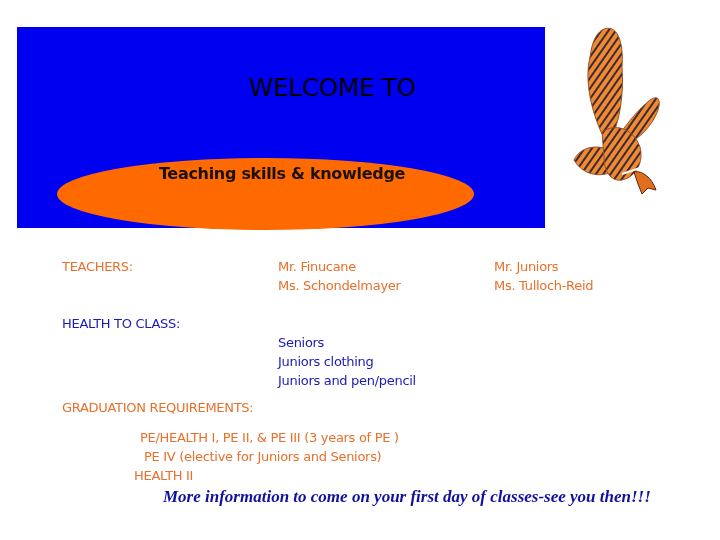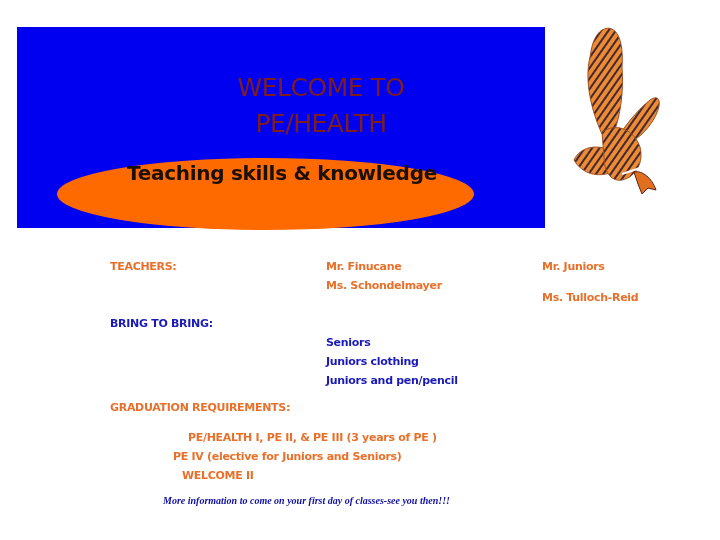--- a/index.html
+++ b/index.html
@@ -5,55 +5,54 @@
     html, body { margin: 0; padding: 0; }
     body {
       width: 720px; height: 540px; background: #ffffff; position: relative; overflow: hidden;
       font-family: "Liberation Sans", "DejaVu Sans", sans-serif;
     }
     .banner {
       position: absolute; left: 17px; top: 27px; width: 528px; height: 201px;
       background: #0000f0;
     }
     .title {
-      position: absolute; left: 17px; top: 70px; width: 608px; text-align: center;
+      position: absolute; left: 28px; top: 70px; width: 608px; text-align: center;
       font-family: "DejaVu Sans", sans-serif; font-size: 25px; line-height: 36px;
-      color: #7f1d1d; letter-spacing: -0.5px;
+      color: #000000; letter-spacing: -0.5px;
     }
     .ellipse {
       position: absolute; left: 57px; top: 158px; width: 417px; height: 72px;
       background: #ff6a00; border-radius: 50%;
     }
     .tagline {
       position: absolute; left: 40px; top: 160px; width: 484px; text-align: center;
-      font-family: "DejaVu Sans", sans-serif; font-weight: bold; font-size: 20px;
+      font-family: "DejaVu Sans", sans-serif; font-weight: bold; font-size: 16px;
       line-height: 27px; color: #1a1008; letter-spacing: -0.3px;
     }
     .eagle {
       position: absolute; left: 562px; top: 22px; width: 110px; height: 175px;
     }
     .txt {
-      position: absolute; font-family: "DejaVu Sans", sans-serif; font-weight: bold;
-      font-size: 11px; line-height: 19px; white-space: nowrap; letter-spacing: -0.3px; margin-left: 48px;
+      position: absolute; font-family: "DejaVu Sans", sans-serif; font-weight: normal;
+      font-size: 13px; line-height: 19px; white-space: nowrap; letter-spacing: -0.3px;
     }
     .orange { color: #e8702a; }
     .blue { color: #1a1ab8; }
     .note {
       position: absolute; left: 163px; top: 487px;
       font-family: "Liberation Serif", "DejaVu Serif", serif; font-style: italic; font-weight: bold;
-      font-size: 10px; color: #1010a0; white-space: nowrap; margin-top: 8px;
+      font-size: 17px; color: #1010a0; white-space: nowrap;
     }
   </style>
 </head>
 <body>
 
 <div class="banner"></div>
 <div class="title">
   <div>WELCOME TO</div>
-  <div>PE/HEALTH</div>
 </div>
 <div class="ellipse"></div>
 <div class="tagline">
   <div>Teaching skills &amp; knowledge</div>
 </div>
 
 <svg class="eagle" viewBox="0 0 110 175">
   <defs>
     <pattern id="stripes" width="6" height="6" patternUnits="userSpaceOnUse" patternTransform="rotate(35)">
       <rect width="6" height="6" fill="#f08a30"></rect>
@@ -70,25 +69,25 @@
   <path d="M40 110 C55 100 72 108 78 125 C82 140 74 155 60 158 C48 160 42 148 42 135 Z" fill="url(#stripes)" stroke="#a05020" stroke-width="1"></path>
 
   <path d="M72 150 C80 148 90 156 94 168 L86 166 L80 172 L76 162 Z" fill="#e0701f" stroke="#602010" stroke-width="1"></path>
   <path d="M60 152 L78 146" stroke="#ffffff" stroke-width="2"></path>
 </svg>
 
 <div class="txt orange" style="left:62px; top:257px;">TEACHERS:</div>
 <div class="txt orange" style="left:278px; top:257px;">Mr. Finucane</div>
 <div class="txt orange" style="left:278px; top:276px;">Ms. Schondelmayer</div>
 <div class="txt orange" style="left:494px; top:257px;">Mr. Juniors</div>
-<div class="txt orange" style="left:494px; top:288px;">Ms. Tulloch-Reid</div>
+<div class="txt orange" style="left:494px; top:276px;">Ms. Tulloch-Reid</div>
 
-<div class="txt blue" style="left:62px; top:314px;">BRING TO BRING:</div>
+<div class="txt blue" style="left:62px; top:314px;">HEALTH TO CLASS:</div>
 <div class="txt blue" style="left:278px; top:333px;">Seniors</div>
 <div class="txt blue" style="left:278px; top:352px;">Juniors clothing</div>
 <div class="txt blue" style="left:278px; top:371px;">Juniors and pen/pencil</div>
 
 <div class="txt orange" style="left:62px; top:398px;">GRADUATION REQUIREMENTS:</div>
 <div class="txt orange" style="left:140px; top:428px;">PE/HEALTH I, PE II, &amp; PE III (3 years of PE )</div>
-<div class="txt orange" style="left:125px; top:447px;">PE IV (elective for Juniors and Seniors)</div>
-<div class="txt orange" style="left:134px; top:466px;">WELCOME II</div>
+<div class="txt orange" style="left:144px; top:447px;">PE IV (elective for Juniors and Seniors)</div>
+<div class="txt orange" style="left:134px; top:466px;">HEALTH II</div>
 
 <div class="note">More information to come on your first day of classes-see you then!!!</div>
 
 </body></html>

